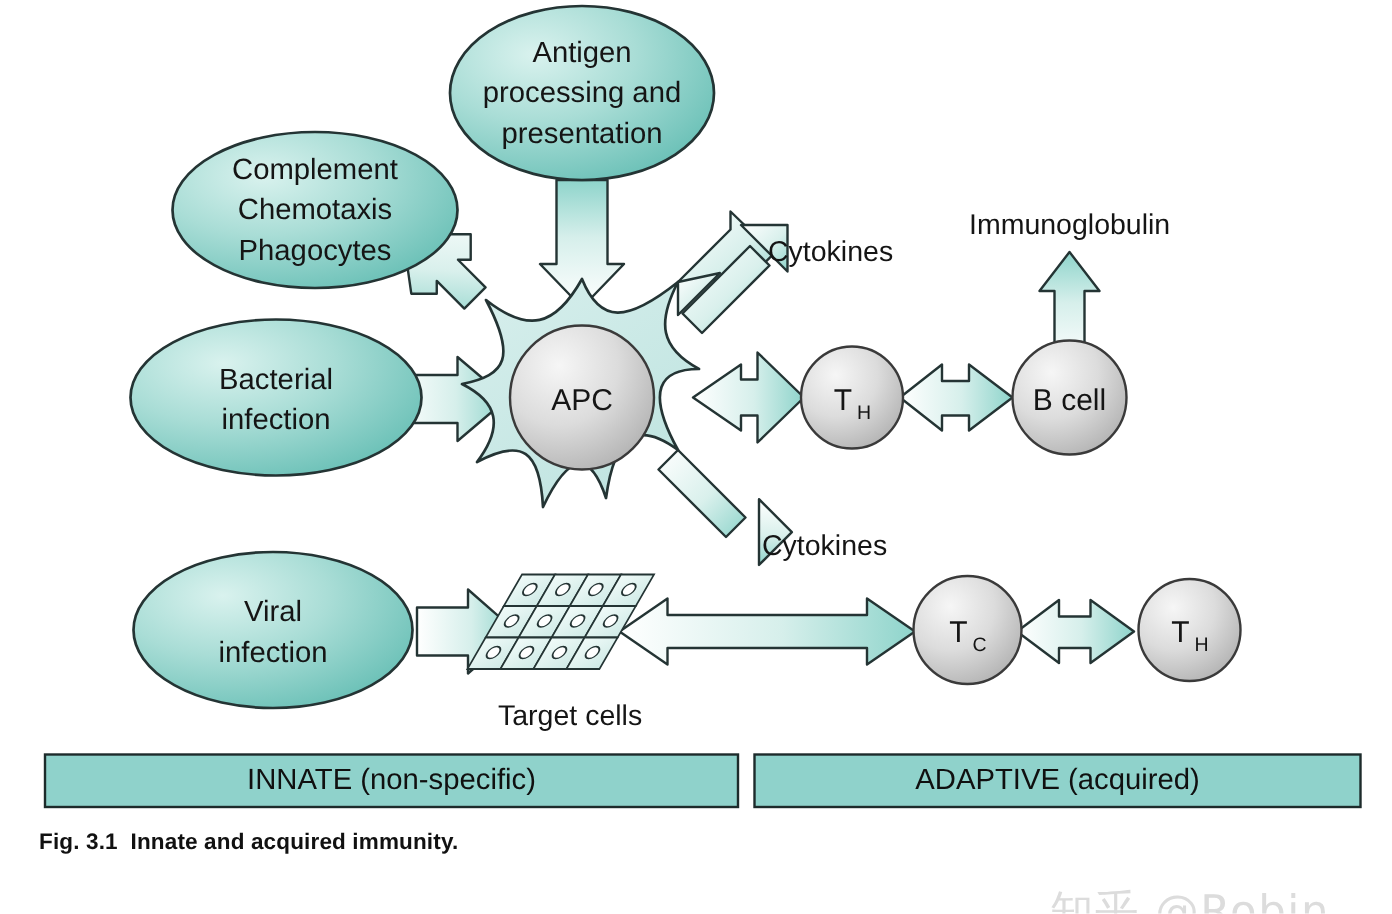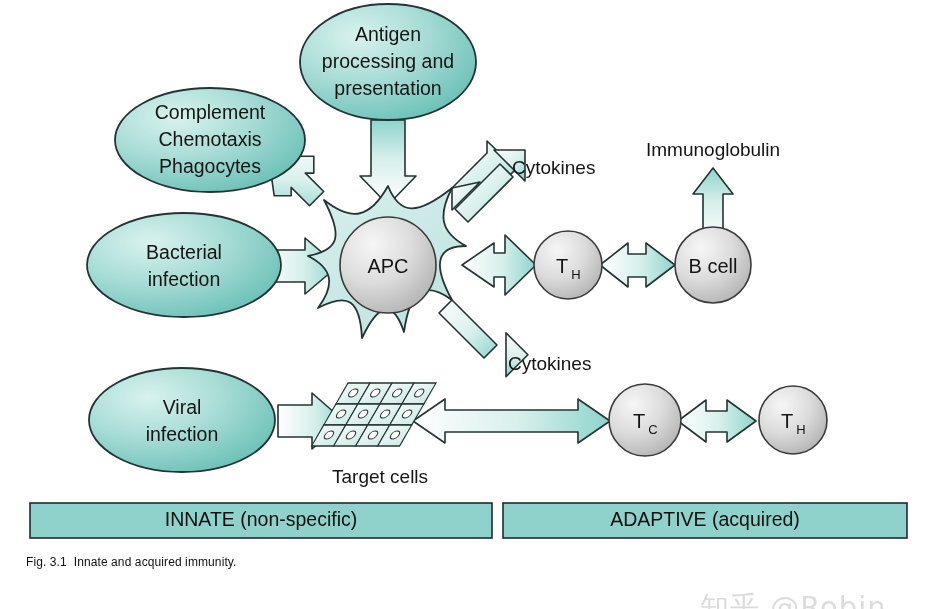--- a/index.html
+++ b/index.html
@@ -40,22 +40,22 @@
   .sub { font-size: 13px; }
   .bar-label { font-size: 19.5px; fill: #101010; }
 
   #caption-block {
     position: absolute;
     left: 26px;
     top: 551px;
     width: 880px;
   }
   .caption-line1 {
-    font-size: 12px;
-    font-weight: normal;
+    font-size: 15px;
+    font-weight: bold;
     color: #111111;
     letter-spacing: 0.1px;
     white-space: nowrap;
     margin: 0 0 3px 0;
     line-height: 22px;
   }
   .caption-line2 {
     font-size: 17px;
     color: #111111;
     white-space: nowrap;

